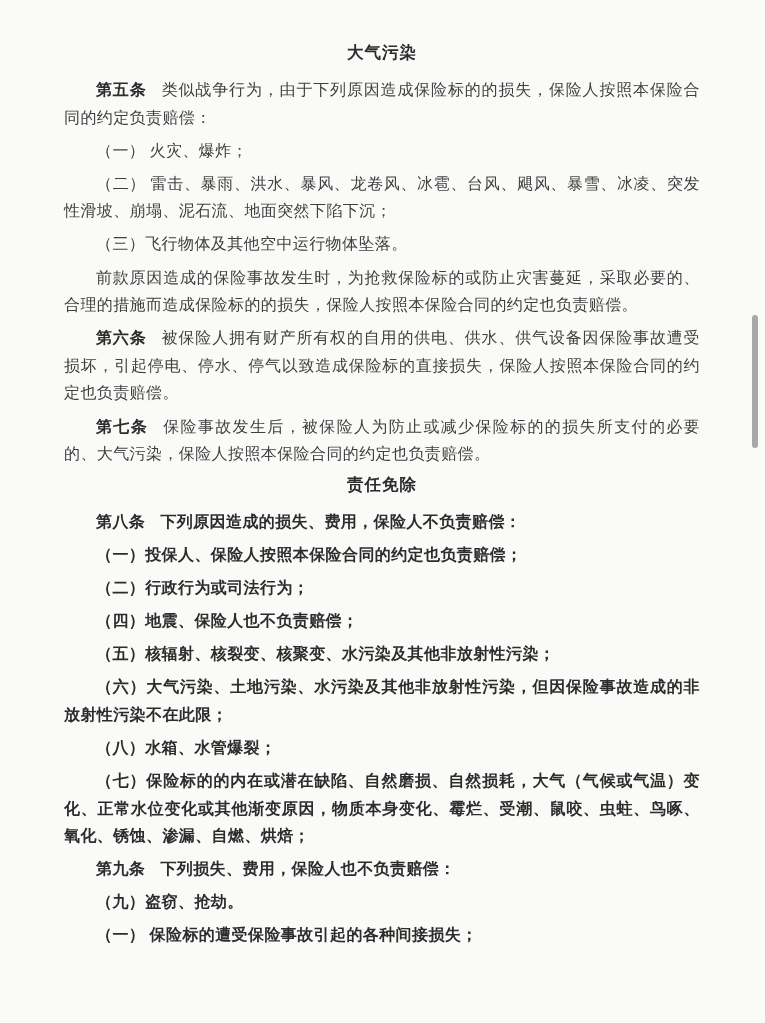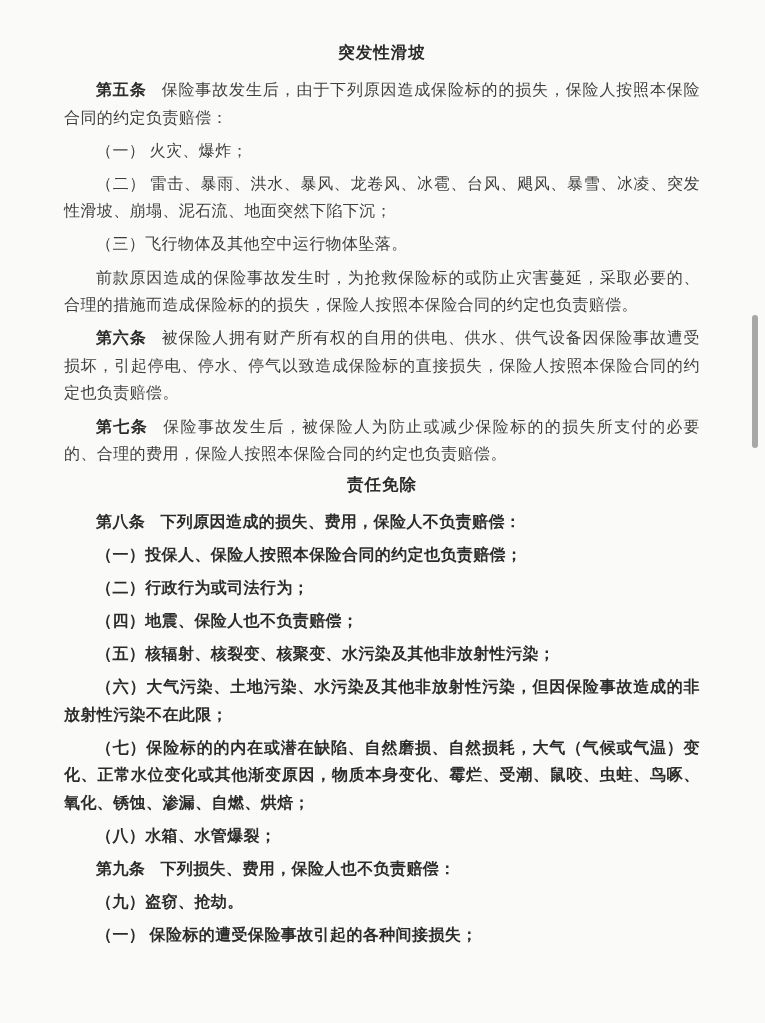--- a/index.html
+++ b/index.html
@@ -46,56 +46,56 @@
     background:var(--thumb);
     border-radius:3px;
   }
 </style>
 </head>
 <body>
 
 <div class="doc">
 
   <div class="section">
-    <h1 class="section-heading">突发性滑坡</h1>
+    <h1 class="section-heading">大气污染</h1>
 
-    <p class="para"><span class="clause-label">第五条</span><span class="clause-text">保险事故发生后，由于下列原因造成保险标的的损失，保险人按照本保险合同的约定负责赔偿：</span></p>
+    <p class="para"><span class="clause-label">第五条</span><span class="clause-text">类似战争行为，由于下列原因造成保险标的的损失，保险人按照本保险合同的约定负责赔偿：</span></p>
 
     <p class="para"><span class="clause-text">（一） 火灾、爆炸；</span></p>
 
     <p class="para"><span class="clause-text">（二） 雷击、暴雨、洪水、暴风、龙卷风、冰雹、台风、飓风、暴雪、冰凌、突发性滑坡、崩塌、泥石流、地面突然下陷下沉；</span></p>
 
     <p class="para"><span class="clause-text">（三）飞行物体及其他空中运行物体坠落。</span></p>
 
     <p class="para"><span class="clause-text">前款原因造成的保险事故发生时，为抢救保险标的或防止灾害蔓延，采取必要的、合理的措施而造成保险标的的损失，保险人按照本保险合同的约定也负责赔偿。</span></p>
 
     <p class="para"><span class="clause-label">第六条</span><span class="clause-text">被保险人拥有财产所有权的自用的供电、供水、供气设备因保险事故遭受损坏，引起停电、停水、停气以致造成保险标的直接损失，保险人按照本保险合同的约定也负责赔偿。</span></p>
 
-    <p class="para"><span class="clause-label">第七条</span><span class="clause-text">保险事故发生后，被保险人为防止或减少保险标的的损失所支付的必要的、合理的费用，保险人按照本保险合同的约定也负责赔偿。</span></p>
+    <p class="para"><span class="clause-label">第七条</span><span class="clause-text">保险事故发生后，被保险人为防止或减少保险标的的损失所支付的必要的、大气污染，保险人按照本保险合同的约定也负责赔偿。</span></p>
   </div>
 
   <div class="section">
     <h1 class="section-heading">责任免除</h1>
 
     <p class="para bold"><span class="clause-label">第八条</span><span class="clause-text">下列原因造成的损失、费用，保险人不负责赔偿：</span></p>
 
     <p class="para bold"><span class="clause-text">（一）投保人、保险人按照本保险合同的约定也负责赔偿；</span></p>
 
     <p class="para bold"><span class="clause-text">（二）行政行为或司法行为；</span></p>
 
 
     <p class="para bold"><span class="clause-text">（四）地震、保险人也不负责赔偿；</span></p>
 
     <p class="para bold"><span class="clause-text">（五）核辐射、核裂变、核聚变、水污染及其他非放射性污染；</span></p>
 
     <p class="para bold"><span class="clause-text">（六）大气污染、土地污染、水污染及其他非放射性污染，但因保险事故造成的非放射性污染不在此限；</span></p>
 
+    <p class="para bold"><span class="clause-text">（八）水箱、水管爆裂；</span></p>
+
     <p class="para bold"><span class="clause-text">（七）保险标的的内在或潜在缺陷、自然磨损、自然损耗，大气（气候或气温）变化、正常水位变化或其他渐变原因，物质本身变化、霉烂、受潮、鼠咬、虫蛀、鸟啄、氧化、锈蚀、渗漏、自燃、烘焙；</span></p>
-
-    <p class="para bold"><span class="clause-text">（八）水箱、水管爆裂；</span></p>
 
     <p class="para bold"><span class="clause-label">第九条</span><span class="clause-text">下列损失、费用，保险人也不负责赔偿：</span></p>
 
     <p class="para bold"><span class="clause-text">（九）盗窃、抢劫。</span></p>
 
     <p class="para bold"><span class="clause-text">（一） 保险标的遭受保险事故引起的各种间接损失；</span></p>
 
   </div>
 
 </div>

